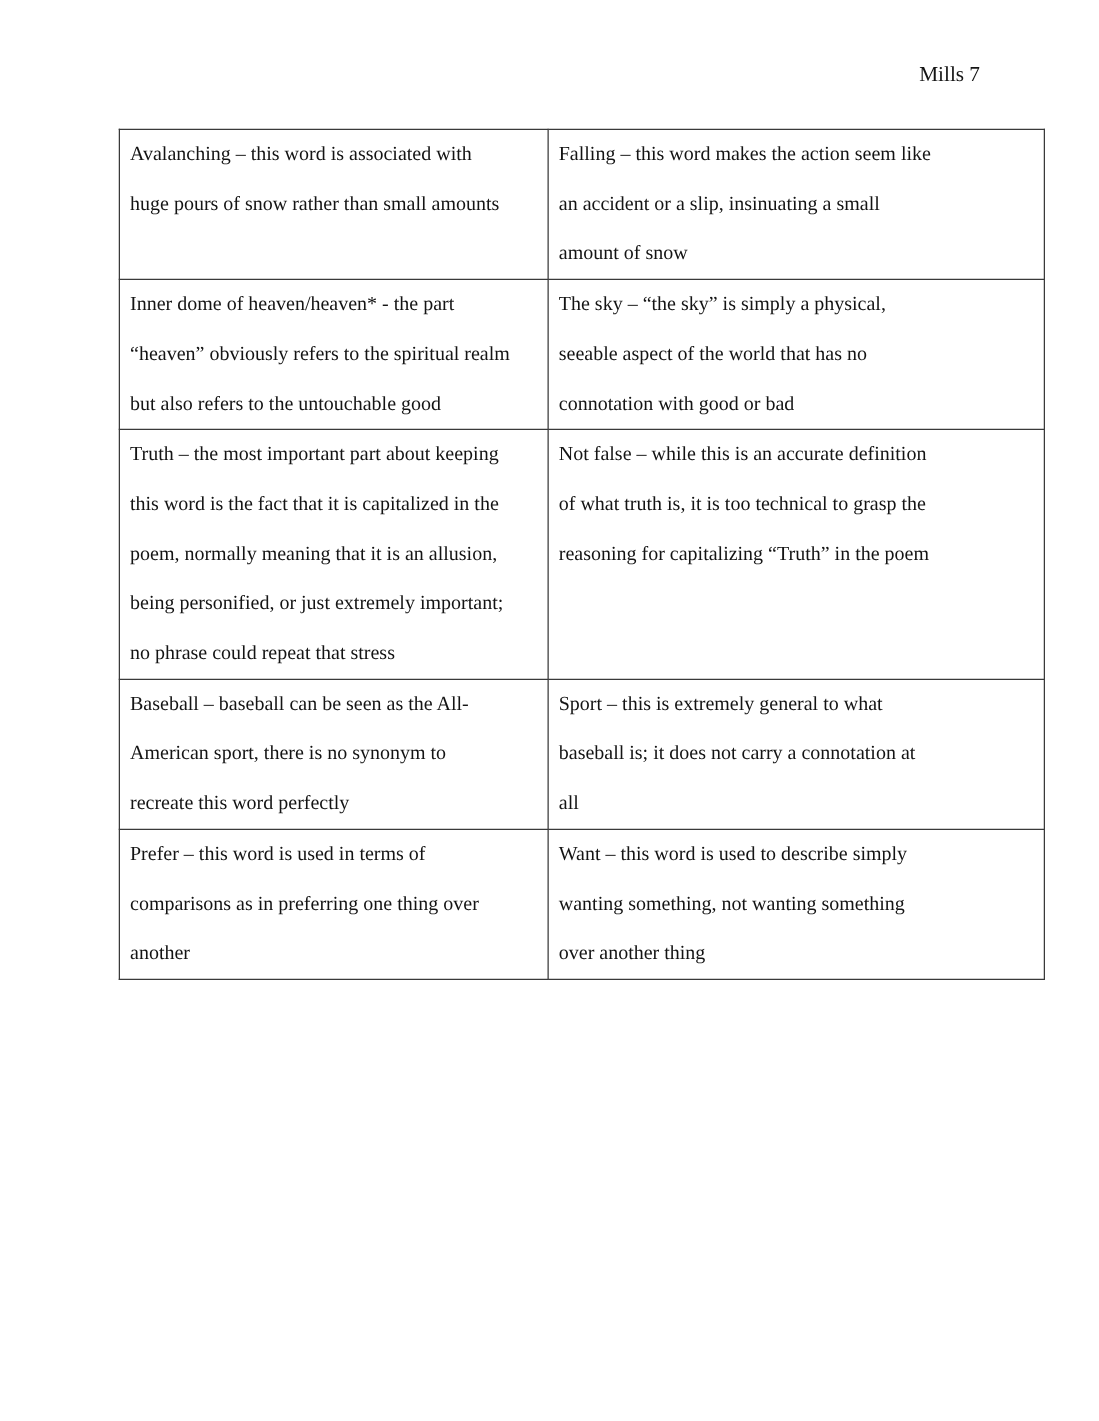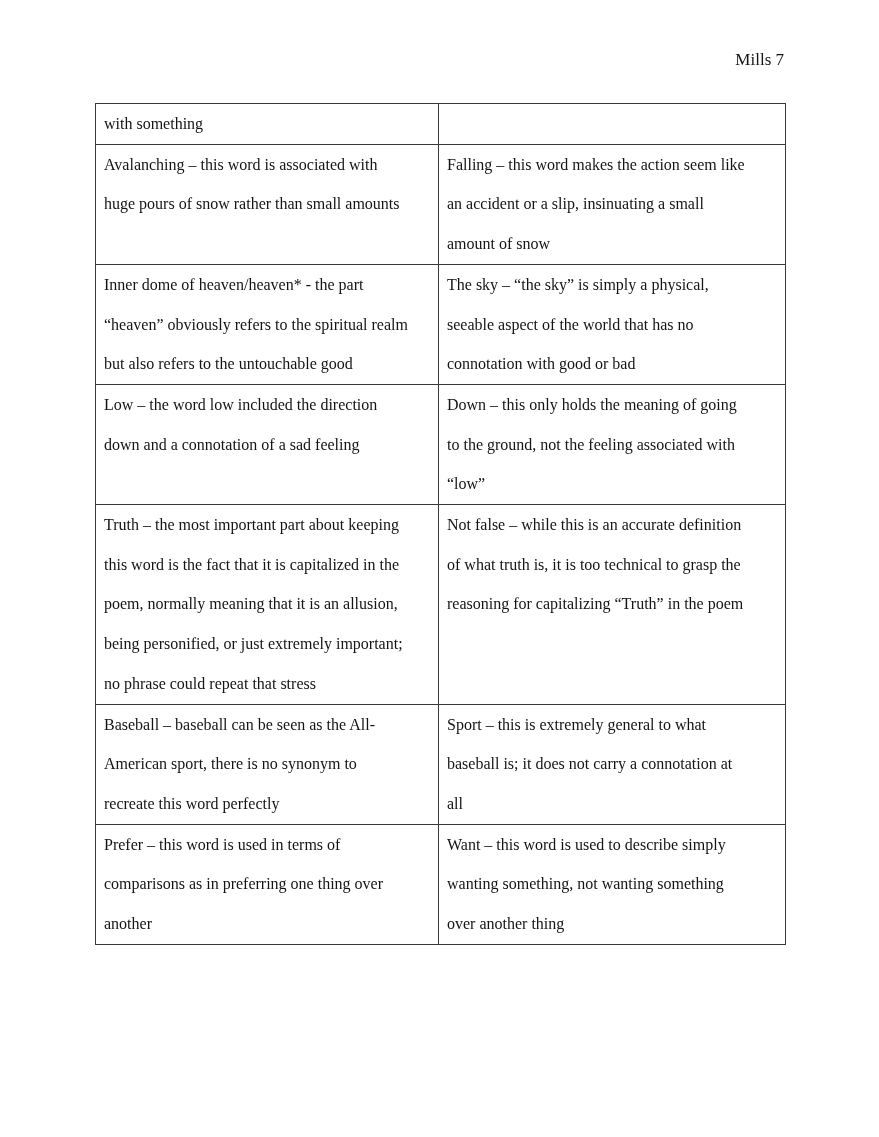--- a/index.html
+++ b/index.html
@@ -37,55 +37,44 @@
     border: 1px solid #3a3a3a;
     vertical-align: top;
     padding: 0 8px;
     font-size: 16px;
     line-height: 39.7px;
     white-space: pre-line;
     overflow: hidden;
     color: #141414;
   }
   table.comparison-table td.col-left  { width: 343px; }
-  table.comparison-table td.col-right { width: 347px; }
+  table.comparison-table td.col-right { width: 397px; }
 </style>
 </head>
 <body>
 
 <div class="page">
   <div class="running-head">Mills 7</div>
 
   <table class="comparison-table">
     <tbody>
-        <tr>
-          <td class="col-left">with something</td>
-          <td class="col-right"></td>
-        </tr>
         <tr>
           <td class="col-left">Avalanching – this word is associated with
 huge pours of snow rather than small amounts</td>
           <td class="col-right">Falling – this word makes the action seem like
 an accident or a slip, insinuating a small
 amount of snow</td>
         </tr>
         <tr>
           <td class="col-left">Inner dome of heaven/heaven* - the part
 “heaven” obviously refers to the spiritual realm
 but also refers to the untouchable good</td>
           <td class="col-right">The sky – “the sky” is simply a physical,
 seeable aspect of the world that has no
 connotation with good or bad</td>
-        </tr>
-        <tr>
-          <td class="col-left">Low – the word low included the direction
-down and a connotation of a sad feeling</td>
-          <td class="col-right">Down – this only holds the meaning of going
-to the ground, not the feeling associated with
-“low”</td>
         </tr>
         <tr>
           <td class="col-left">Truth – the most important part about keeping
 this word is the fact that it is capitalized in the
 poem, normally meaning that it is an allusion,
 being personified, or just extremely important;
 no phrase could repeat that stress</td>
           <td class="col-right">Not false – while this is an accurate definition
 of what truth is, it is too technical to grasp the
 reasoning for capitalizing “Truth” in the poem</td>

